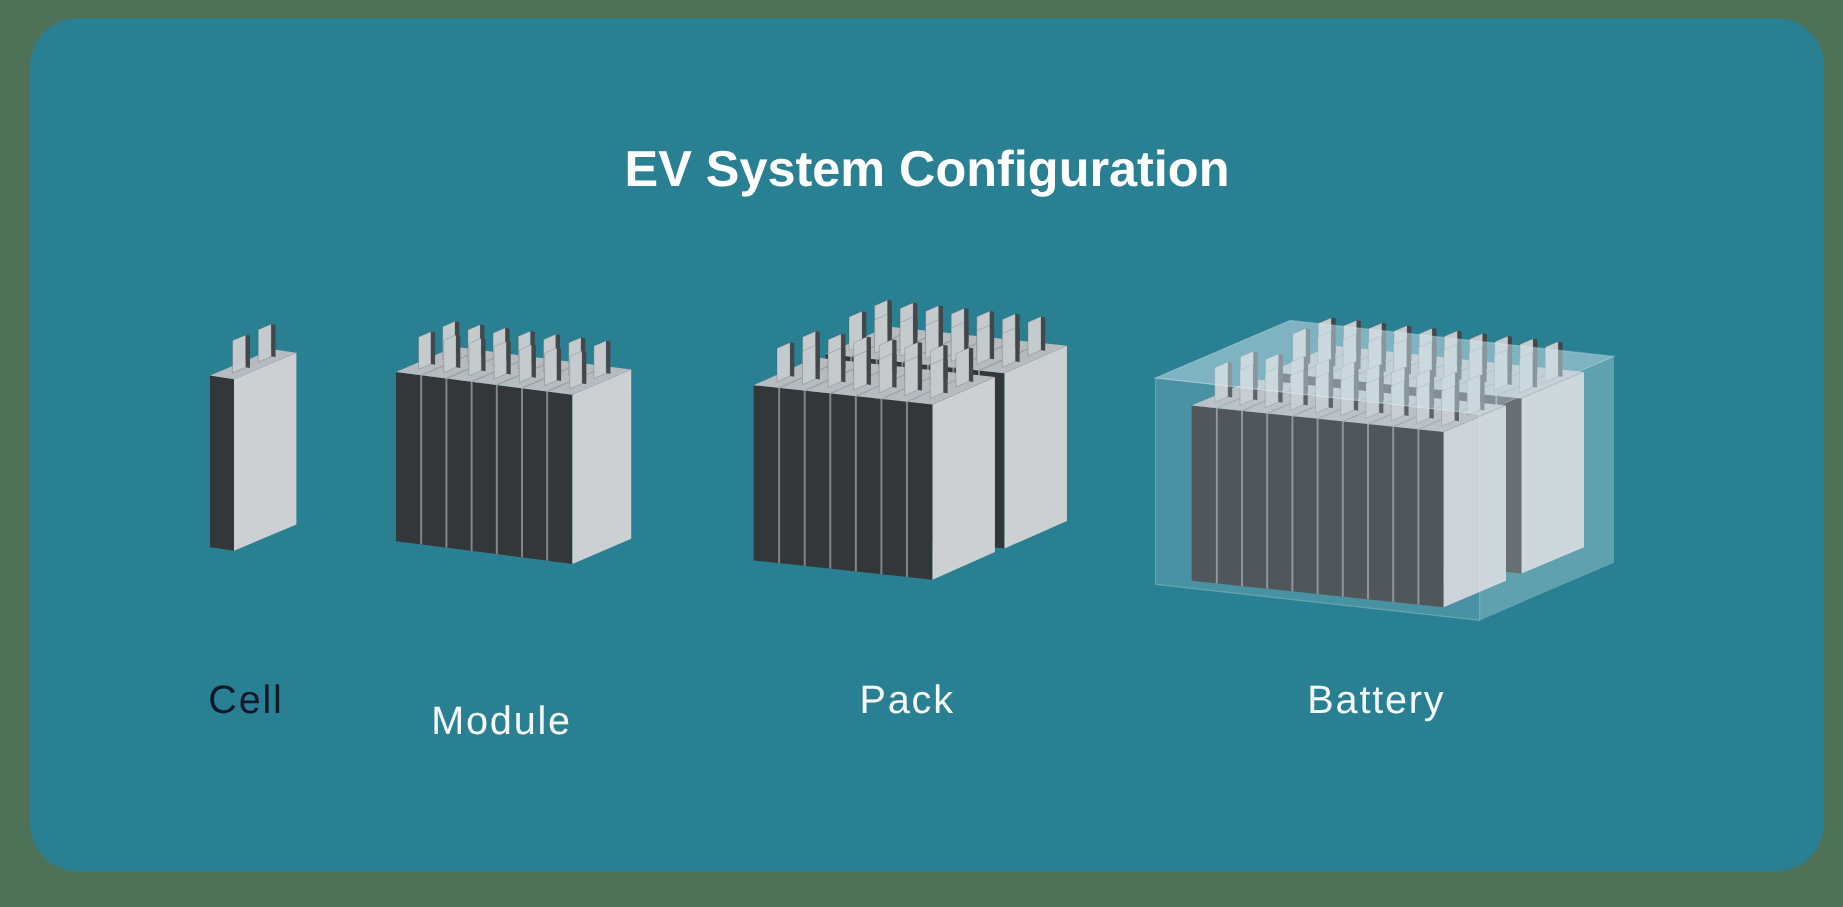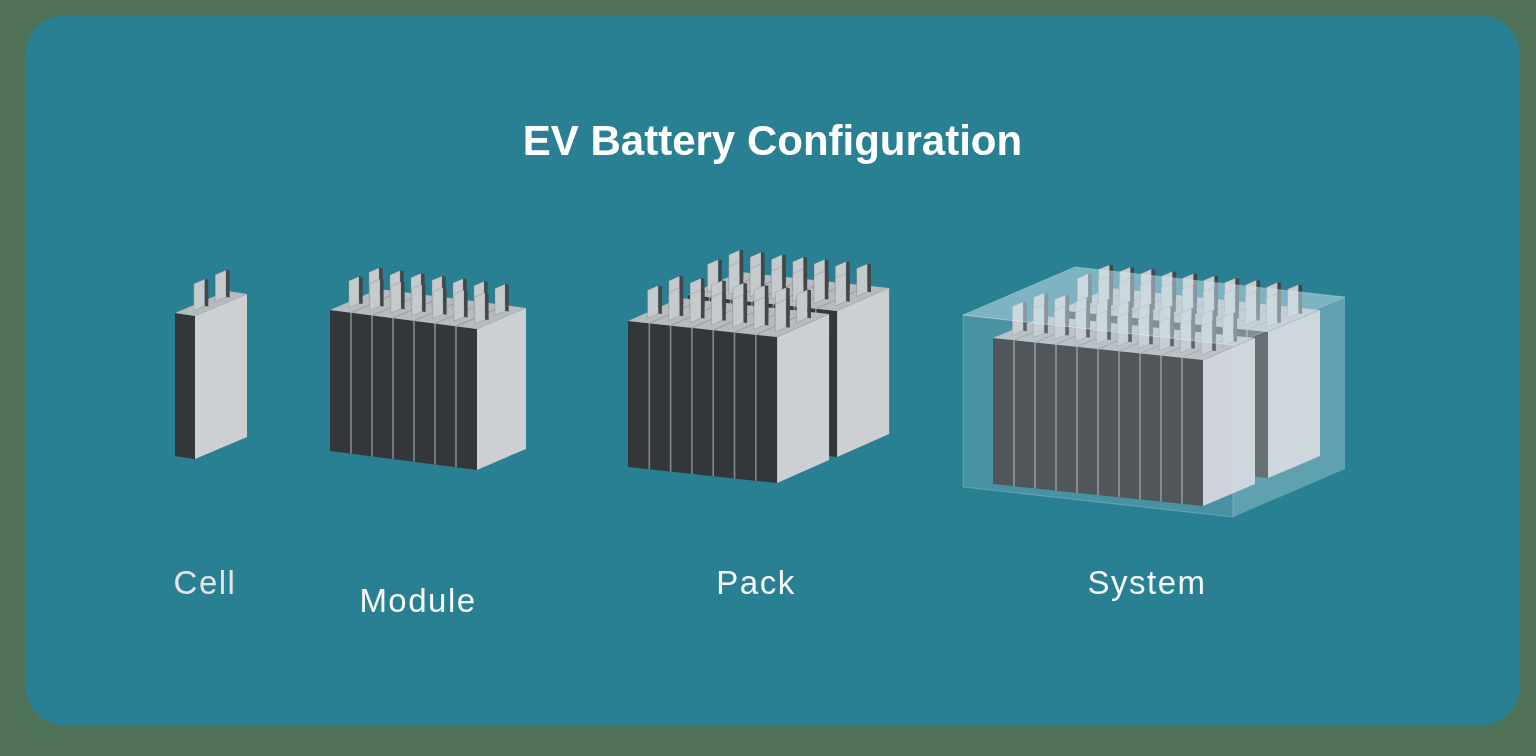--- a/index.html
+++ b/index.html
@@ -17,21 +17,21 @@
   .lbl-module{left:393px;}
   .lbl-pack{left:731px;}
   .lbl-system{left:1122px;}
 </style>
 </head>
 <body>
 
 <div class="screen">
   <div class="card">
 
-    <div class="title" style="color: rgb(255, 255, 255);">EV Battery Configuration</div>
+    <div class="title" style="color: rgb(255, 255, 255);">EV System Configuration</div>
 
     <svg id="diagram" class="diagram-svg" viewBox="0 0 1536 756" xmlns="http://www.w3.org/2000/svg">
       <g id="g-cell">
           <polygon points="175.0,456.0 195.0,459.0 195.0,316.0 175.0,313.0" fill="#343739"></polygon>
           <polygon points="195.0,459.0 247.0,437.0 247.0,294.0 195.0,316.0" fill="#ccd0d3"></polygon>
           <polygon points="175.0,313.0 195.0,316.0 247.0,294.0 227.0,291.0" fill="#b5bbbf"></polygon>
           <polygon points="215.2,301.7 226.1,297.1 226.1,270.1 215.2,274.7" fill="#c5cacd" stroke="rgba(70,75,78,0.35)" stroke-width="0.6"></polygon>
           <polygon points="226.1,297.1 229.6,297.6 229.6,270.6 226.1,270.1" fill="#43474a"></polygon>
           <polygon points="193.8,310.8 204.8,306.1 204.8,279.1 193.8,283.8" fill="#c5cacd" stroke="rgba(70,75,78,0.35)" stroke-width="0.6"></polygon>
           <polygon points="204.8,306.1 208.3,306.6 208.3,279.6 204.8,279.1" fill="#43474a"></polygon>
@@ -291,19 +291,19 @@
           <polygon points="1180.3,353.0 1191.3,348.3 1191.3,319.3 1180.3,324.0" fill="#c5cacd" stroke="rgba(70,75,78,0.35)" stroke-width="0.6"></polygon>
           <polygon points="1191.3,348.3 1194.8,348.8 1194.8,319.8 1191.3,319.3" fill="#43474a"></polygon>
           <polygon points="1201.3,355.2 1212.3,350.5 1212.3,321.5 1201.3,326.2" fill="#c5cacd" stroke="rgba(70,75,78,0.35)" stroke-width="0.6"></polygon>
           <polygon points="1212.3,350.5 1215.8,351.0 1215.8,322.0 1212.3,321.5" fill="#43474a"></polygon>
           <polygon points="1233.0,517.0 1345.0,469.0 1345.0,297.0 1233.0,345.0" fill="#d2e6f0" fill-opacity="0.32"></polygon>
           <polygon points="963.0,487.0 1233.0,517.0 1233.0,345.0 963.0,315.0" fill="#d2e6f0" fill-opacity="0.18" stroke="rgba(230,242,248,0.25)" stroke-width="1"></polygon>
           <polygon points="963.0,315.0 1233.0,345.0 1345.0,297.0 1075.0,267.0" fill="#d2e6f0" fill-opacity="0.5" stroke="rgba(235,245,250,0.30)" stroke-width="1"></polygon>
         </g>
     </svg>
 
-    <div class="stage-label lbl-cell" style="color: #e5e5e5;">Cell</div>
+    <div class="stage-label lbl-cell" style="color: #0f172a;">Cell</div>
     <div class="stage-label lbl-module" style="color: rgb(246, 250, 251); margin-top: 18px;">Module</div>
     <div class="stage-label lbl-pack" style="color: rgb(246, 250, 251);">Pack</div>
-    <div class="stage-label lbl-system" style="color: rgb(246, 250, 251);">System</div>
+    <div class="stage-label lbl-system" style="color: rgb(246, 250, 251);">Battery</div>
 
   </div>
 </div>
 
 </body></html>

